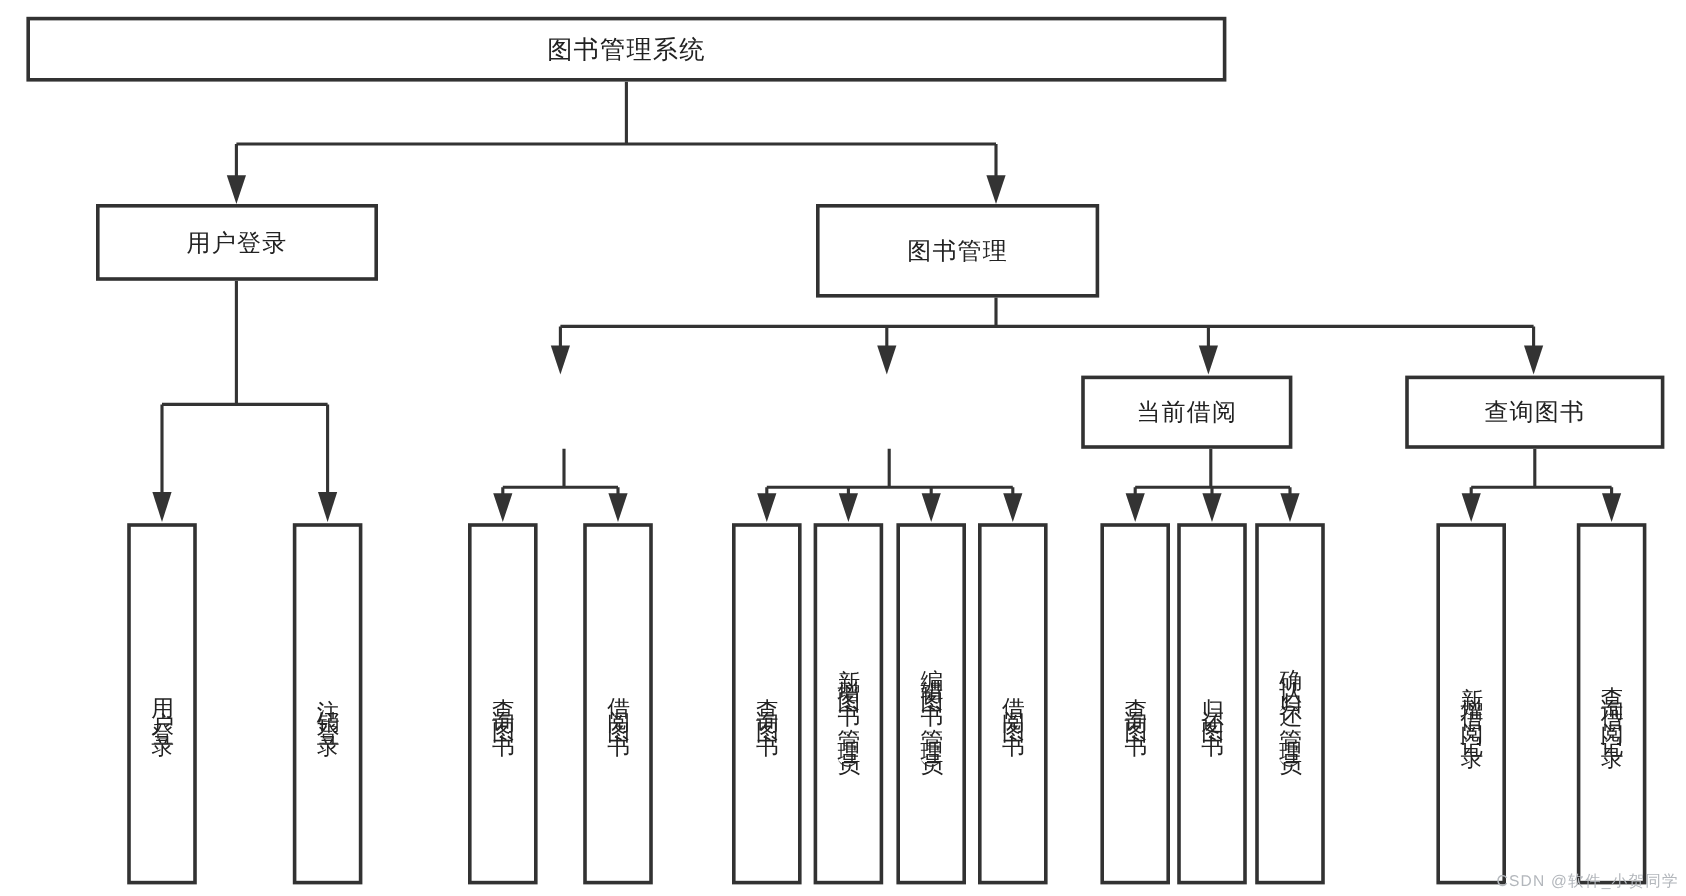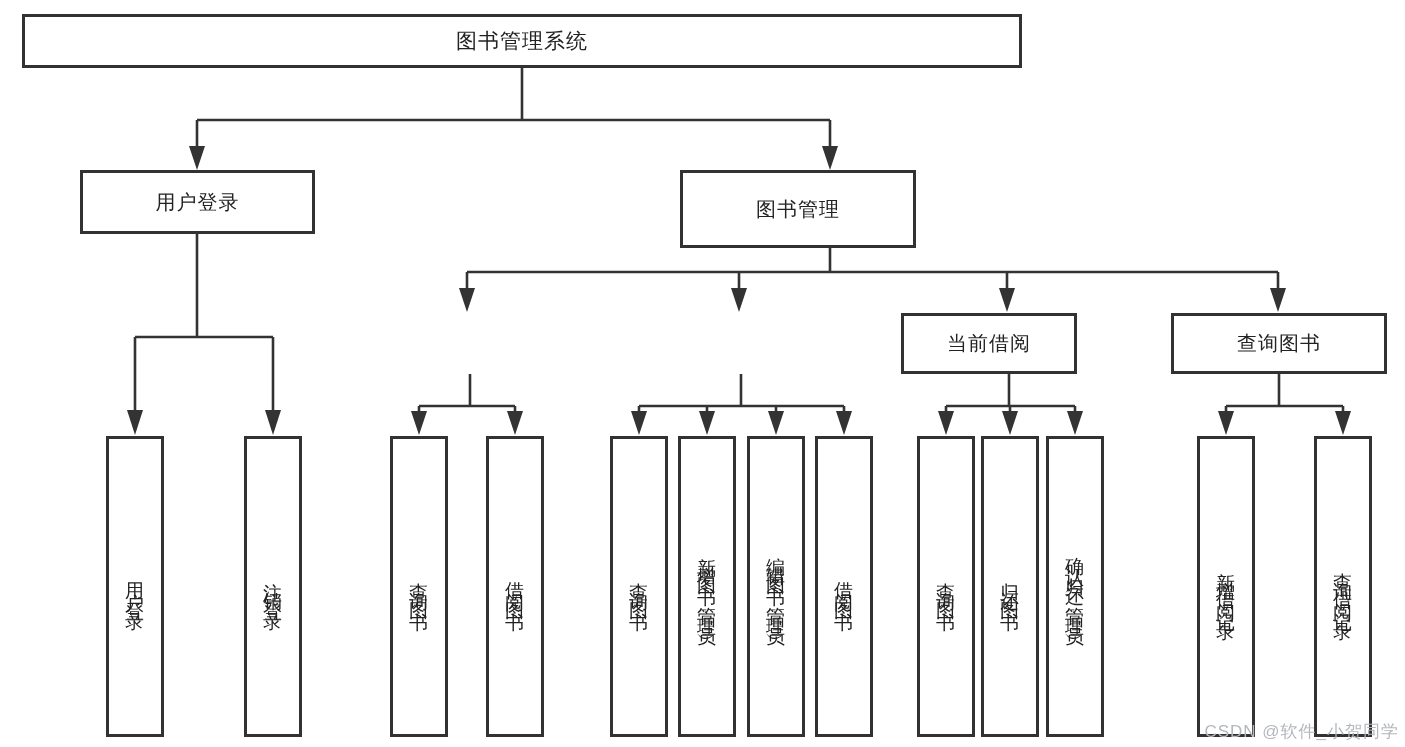--- a/index.html
+++ b/index.html
@@ -35,21 +35,21 @@
   .node.v span{
     writing-mode:vertical-rl;
     text-orientation:mixed;
     letter-spacing:10px;
     line-height:1;
   }
   .watermark{
     position:absolute;
     right:6px;bottom:4px;
     color:var(--watermark);
-    font-size:17px;
+    font-size:13px;
     letter-spacing:1px;
     white-space:nowrap;
   }
 </style>
 </head>
 <body>
 
 <div class="canvas">
 
   <svg class="connectors" viewBox="0 0 1405 747" aria-hidden="true">

